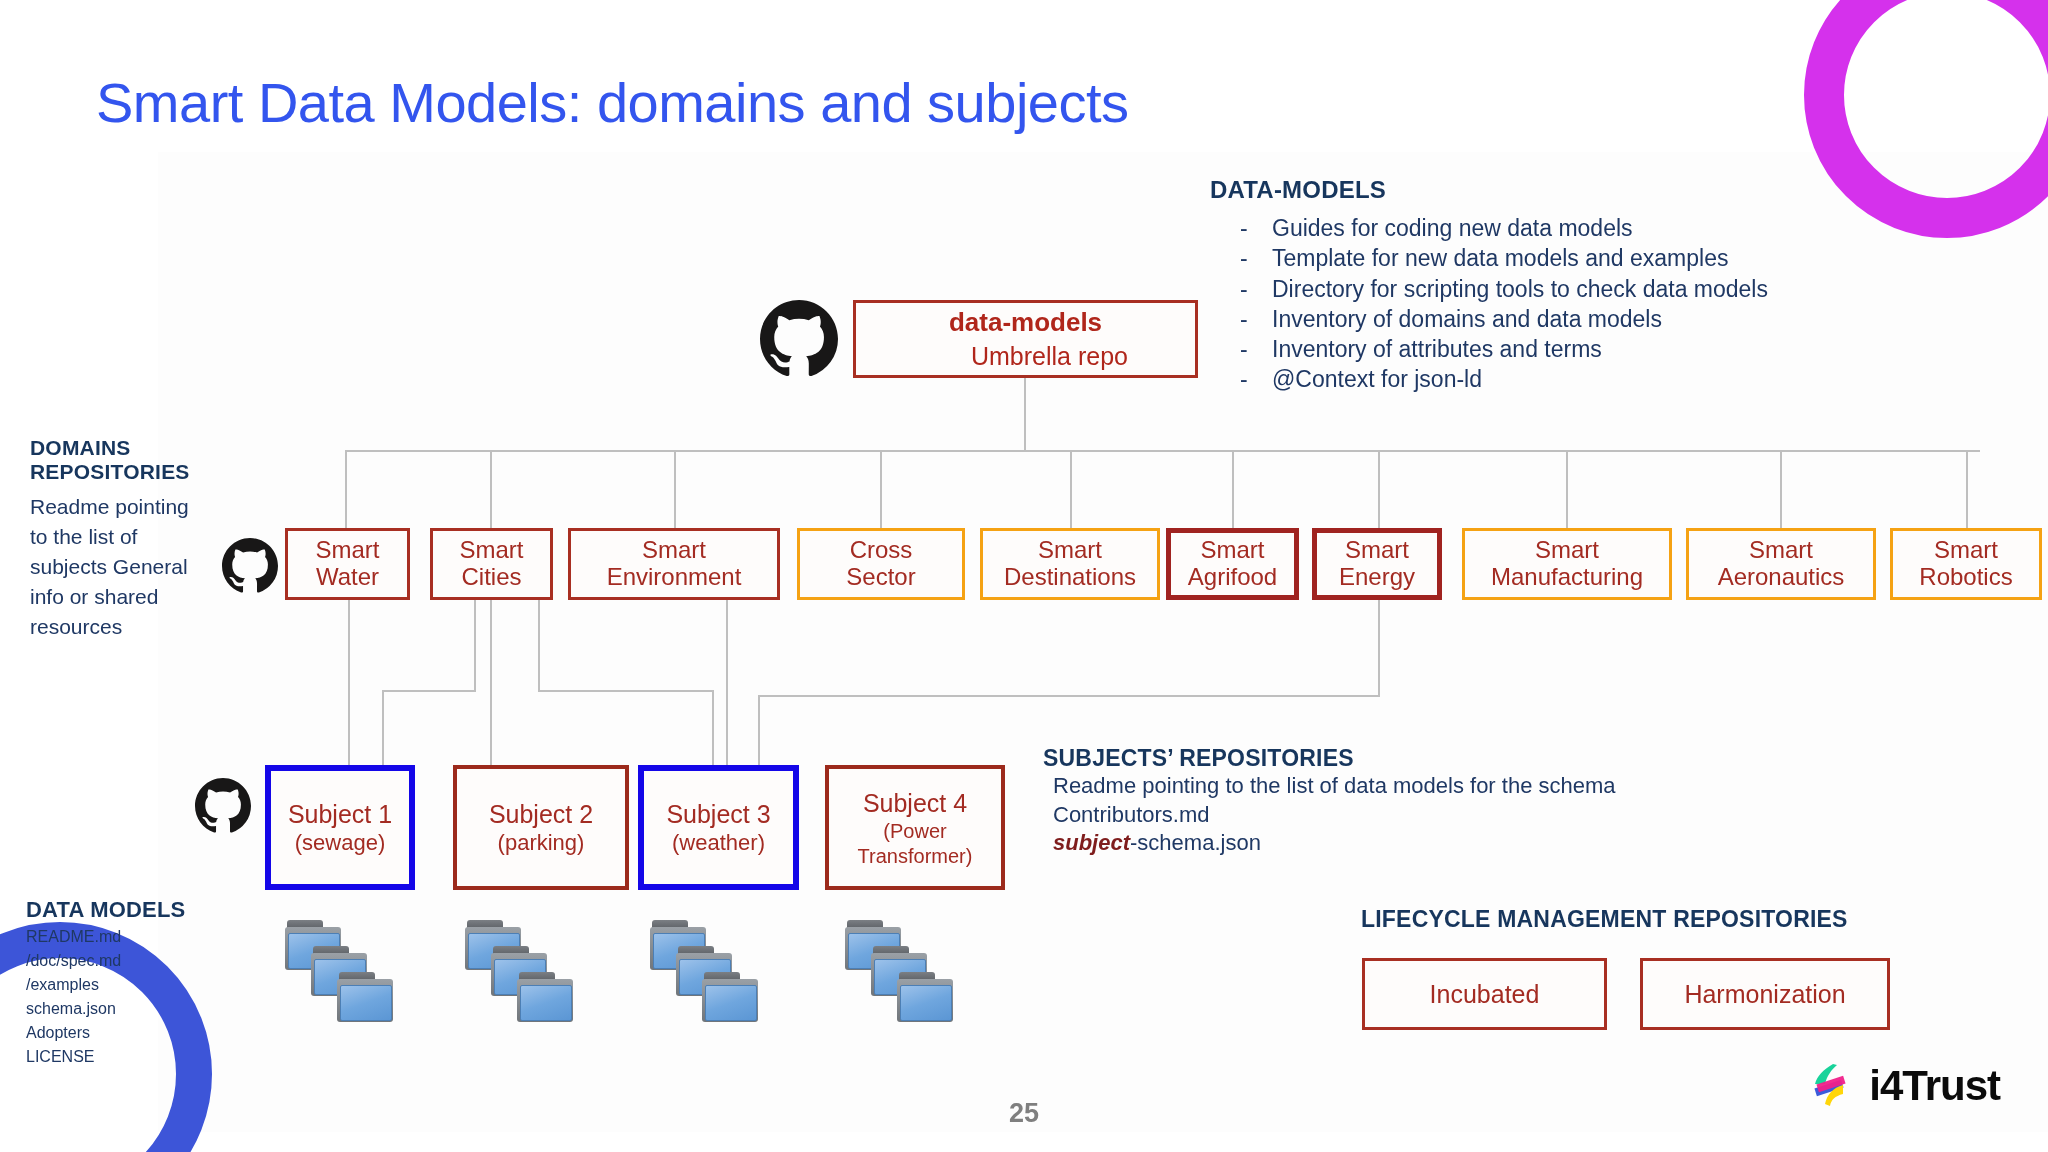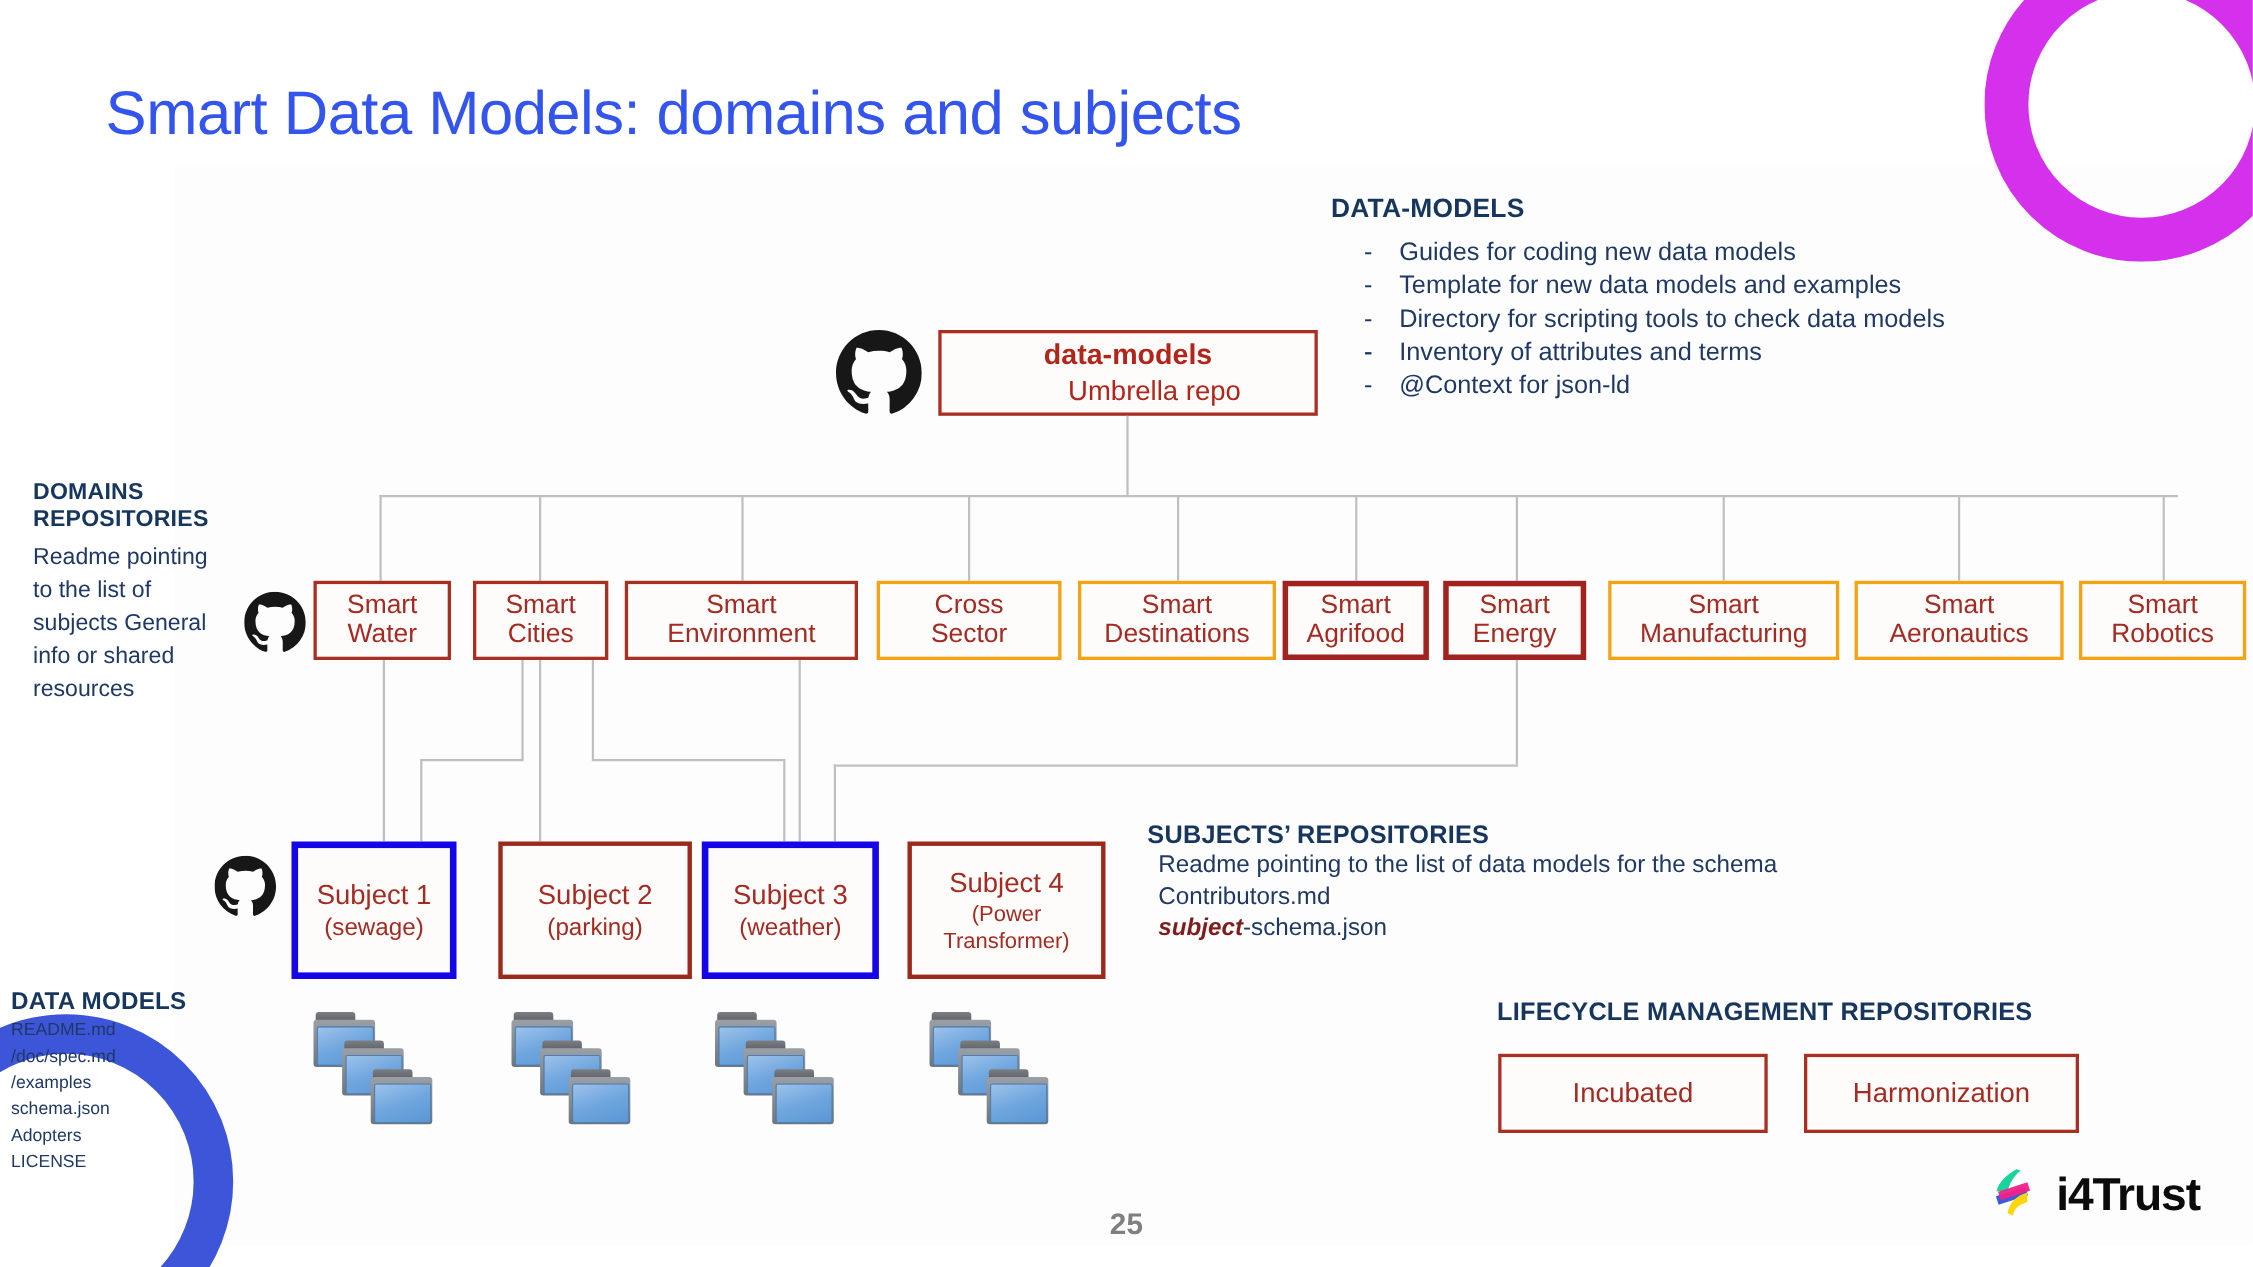--- a/index.html
+++ b/index.html
@@ -85,21 +85,21 @@
   
   .ln{position:absolute;background:#bfbfbf;}
   .lnv{width:2px;}
   .lnh{height:2px;}
 
   
   .domains-rep{position:absolute;left:30px;top:436px;width:180px;}
   .domains-rep .hdr{font-size:21px;line-height:1.15;display:block;}
   .domains-rep .bodytxt{font-size:21px;line-height:1.42;display:block;margin-top:8px;}
 
-  .datamodels-blk{position:absolute;left:10px;top:897px;width:210px;}
+  .datamodels-blk{position:absolute;left:26px;top:897px;width:210px;}
   .datamodels-blk .hdr{font-size:22px;display:block;}
   .datamodels-blk .bodytxt{font-size:16px;line-height:1.25;display:block;margin-top:4px;}
 
   
   .subj-rep{position:absolute;left:1043px;top:745px;width:760px;}
   .subj-rep .hdr{font-size:23px;display:block;}
   .subj-rep .bodytxt{font-size:22px;line-height:1.3;display:block;margin-left:10px;}
   .subj-rep .em{color:#7f1d1d;font-style:italic;font-weight:bold;}
 
   .lifecycle-hdr{position:absolute;left:1361px;top:906px;font-size:23px;}
@@ -147,21 +147,21 @@
   <div class="arc-blue"></div>
 
   <div class="title">Smart Data Models: domains and subjects</div>
 
   <div class="dm-block">
     <div class="hdr">DATA-MODELS</div>
     <ul class="dm-list">
       <li><span class="dash">-</span><span>Guides for coding new data models</span></li>
       <li><span class="dash">-</span><span>Template for new data models and examples</span></li>
       <li><span class="dash">-</span><span>Directory for scripting tools to check data models</span></li>
-      <li><span class="dash">-</span></li>
+      <li><span class="dash">-</span><span>Inventory of domains and data models</span></li>
       <li><span class="dash">-</span><span>Inventory of attributes and terms</span></li>
       <li><span class="dash">-</span><span>@Context for json-ld</span></li>
     </ul>
   </div>
 
   <div class="gh" style="left:760px;top:300px;">
     <svg width="78" height="78" viewBox="0 0 16 16" aria-hidden="true">
       <path fill="#181717" d="M8 0C3.58 0 0 3.58 0 8c0 3.54 2.29 6.53 5.47 7.59.4.07.55-.17.55-.38
       0-.19-.01-.82-.01-1.49-2.01.37-2.53-.49-2.69-.94-.09-.23-.48-.94-.82-1.13-.28-.15-.68-.52-.01-.53.63-.01
       1.08.58 1.23.82.72 1.21 1.87.87 2.33.66.07-.52.28-.87.51-1.07-1.78-.2-3.64-.89-3.64-3.95

